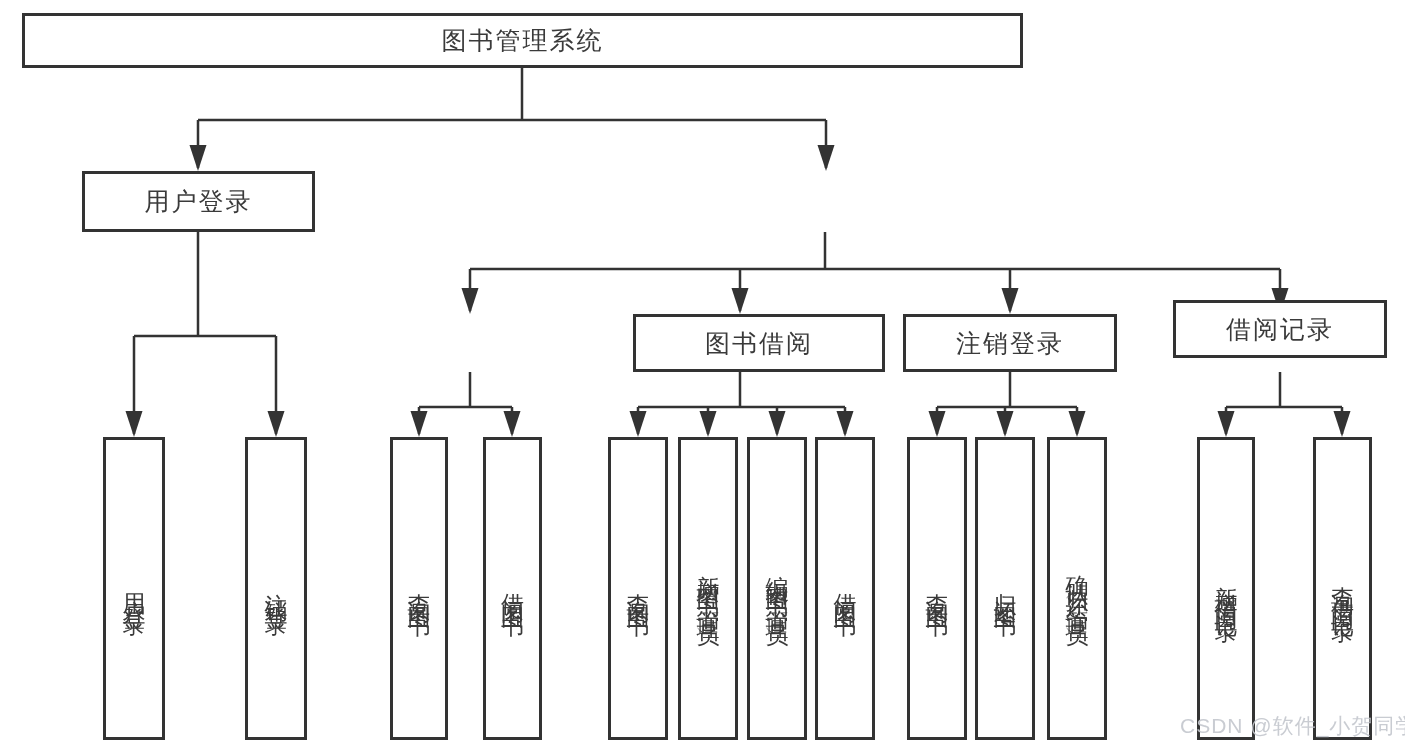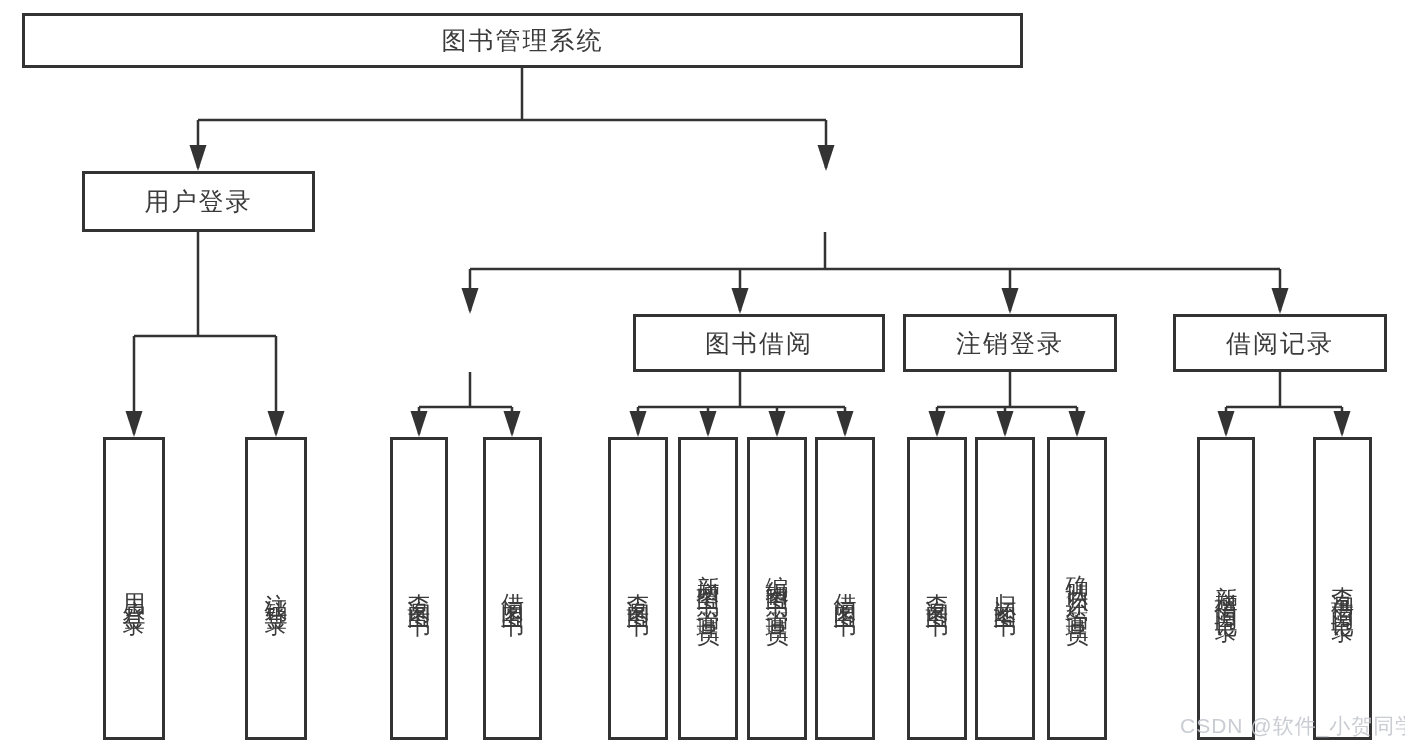--- a/index.html
+++ b/index.html
@@ -45,21 +45,21 @@
     line-height: 1;
     white-space: nowrap;
   }
   
   .n-root { left: 22px;   top: 13px;  width: 1001px; height: 55px; }
   .n-l2a  { left: 82px;   top: 171px; width: 233px;  height: 61px; }
   .n-l2b  { left: 712px;  top: 171px; width: 226px;  height: 61px; }
   .n-l3a  { left: 363px;  top: 314px; width: 214px;  height: 58px; }
   .n-l3b  { left: 633px;  top: 314px; width: 252px;  height: 58px; }
   .n-l3c  { left: 903px;  top: 314px; width: 214px;  height: 58px; }
-  .n-l3d  { left: 1173px; top: 314px; width: 214px;  height: 58px; }
+  .n-l3d  { left: 1173px; top: 300px; width: 214px;  height: 58px; }
   
   .n-a1 { left: 103px;  top: 437px; width: 62px; height: 303px; }
   .n-a2 { left: 245px;  top: 437px; width: 62px; height: 303px; }
   .n-b1 { left: 390px;  top: 437px; width: 58px; height: 303px; }
   .n-b2 { left: 483px;  top: 437px; width: 59px; height: 303px; }
   .n-c1 { left: 608px;  top: 437px; width: 60px; height: 303px; }
   .n-c2 { left: 678px;  top: 437px; width: 60px; height: 303px; }
   .n-c3 { left: 747px;  top: 437px; width: 60px; height: 303px; }
   .n-c4 { left: 815px;  top: 437px; width: 60px; height: 303px; }
   .n-d1 { left: 907px;  top: 437px; width: 60px; height: 303px; }

